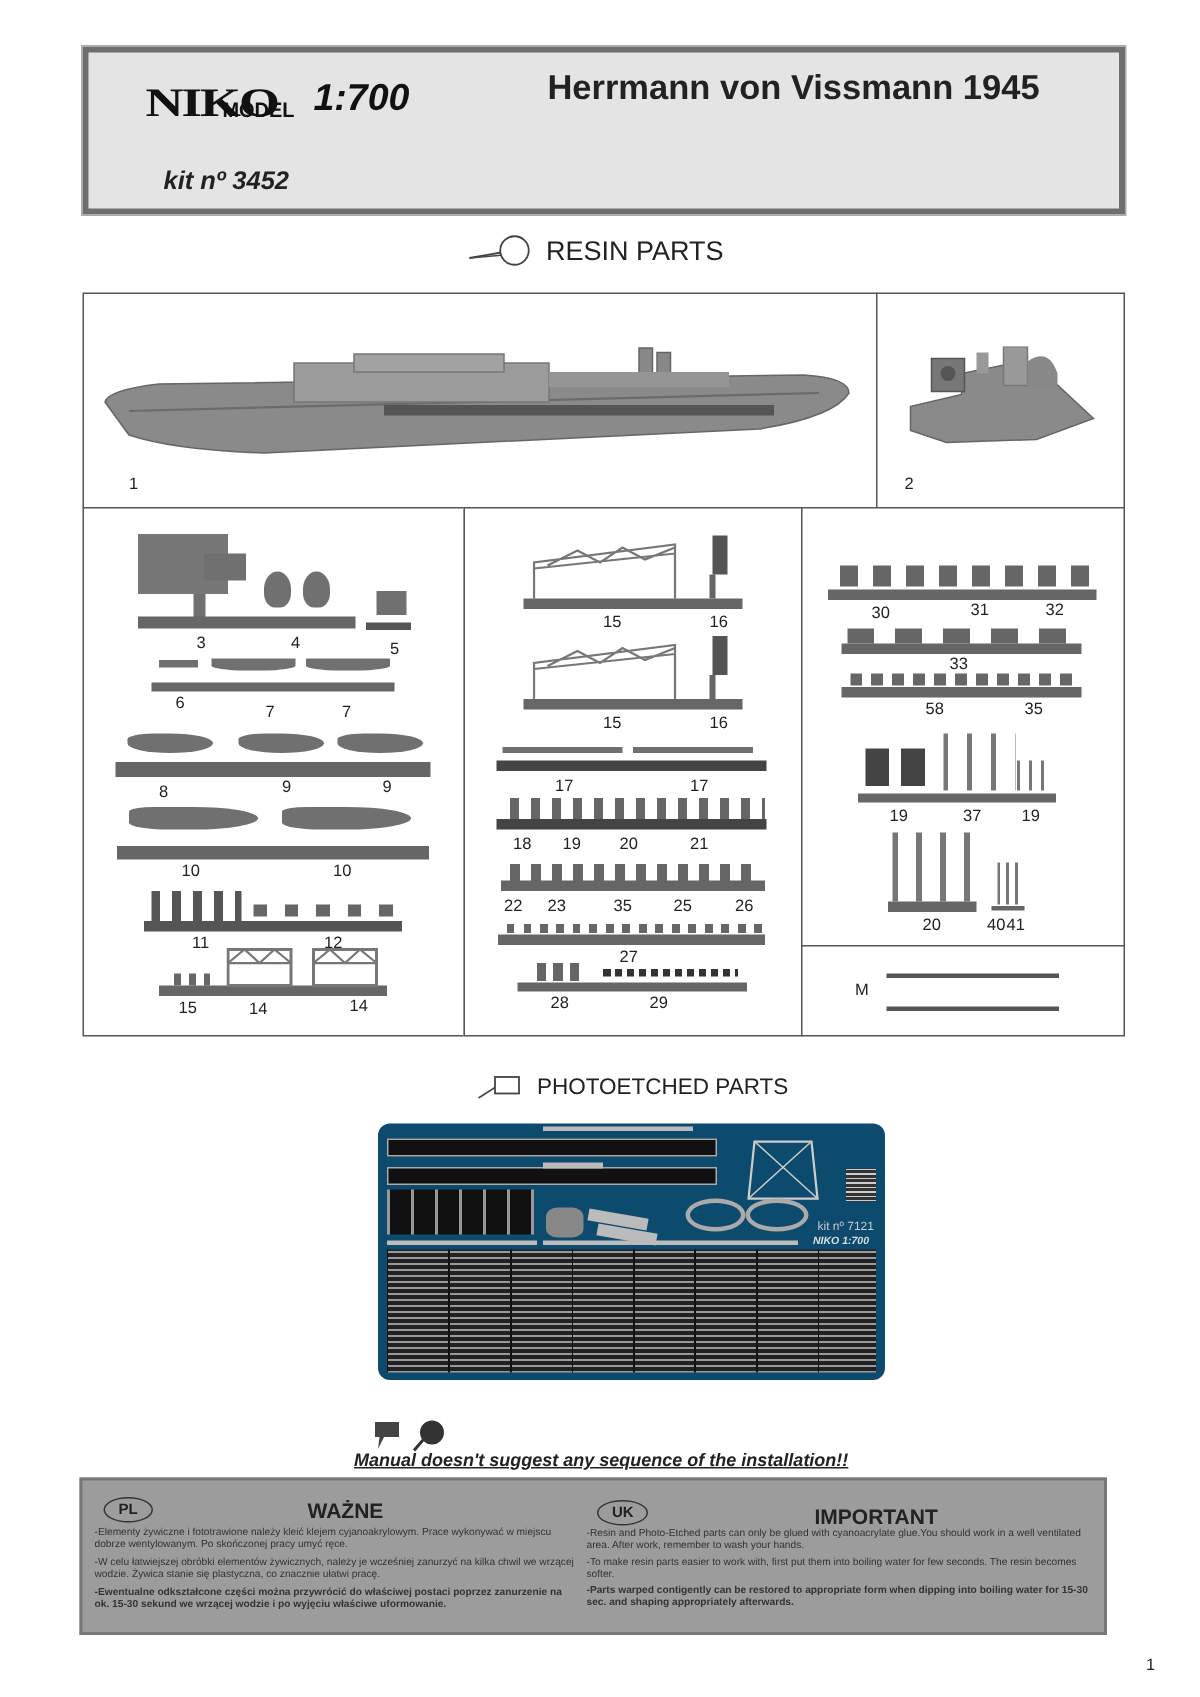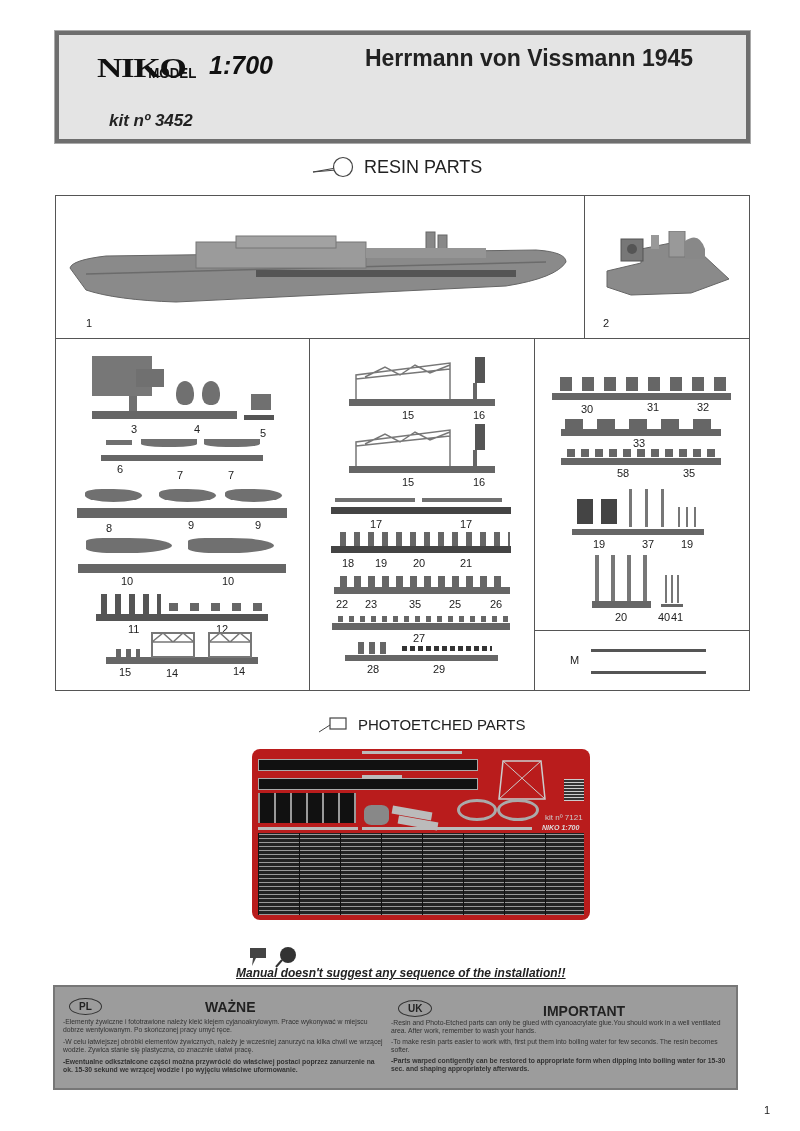--- a/index.html
+++ b/index.html
@@ -18,21 +18,21 @@
   
   .sec-head{display:flex;align-items:center;gap:10px;font-size:18px;color:#222}
   #resin-head{left:312px;top:155px}
   #pe-head{left:318px;top:715px;font-size:15px}
   
   .box{border:1px solid #555;background:#fff}
   .num{position:absolute;font-size:11px;color:#222}
   .sprue{position:absolute;background:#666;height:8px}
   .part{position:absolute;background:#707070}
   
-  #fret{left:252px;top:749px;width:338px;height:171px;background:#b91c1c;border-radius:8px;overflow:hidden}
+  #fret{left:252px;top:749px;width:338px;height:171px;background:#0c4a6e;border-radius:8px;overflow:hidden}
   .pe-line{position:absolute;background:#bbb}
   .grid-area{position:absolute;left:6px;top:84px;width:326px;height:82px;
     background:
       repeating-linear-gradient(90deg,#111 0 1px,transparent 1px 41px),
       repeating-linear-gradient(0deg,#999 0 1px,#222 1px 4px);}
   
   #opp-note{left:246px;top:946px;display:flex;align-items:center;gap:8px;font-size:15px}
   #seq-note{left:236px;top:966px;font-size:12px;font-style:italic;font-weight:bold;text-decoration:underline}
   #notes{left:53px;top:985px;width:685px;height:105px;background:#9c9c9c;border:2px solid #777}
   .badge{position:absolute;border:1.5px solid #333;border-radius:50%;font-size:10px;font-weight:bold;padding:2px 9px;color:#222}

